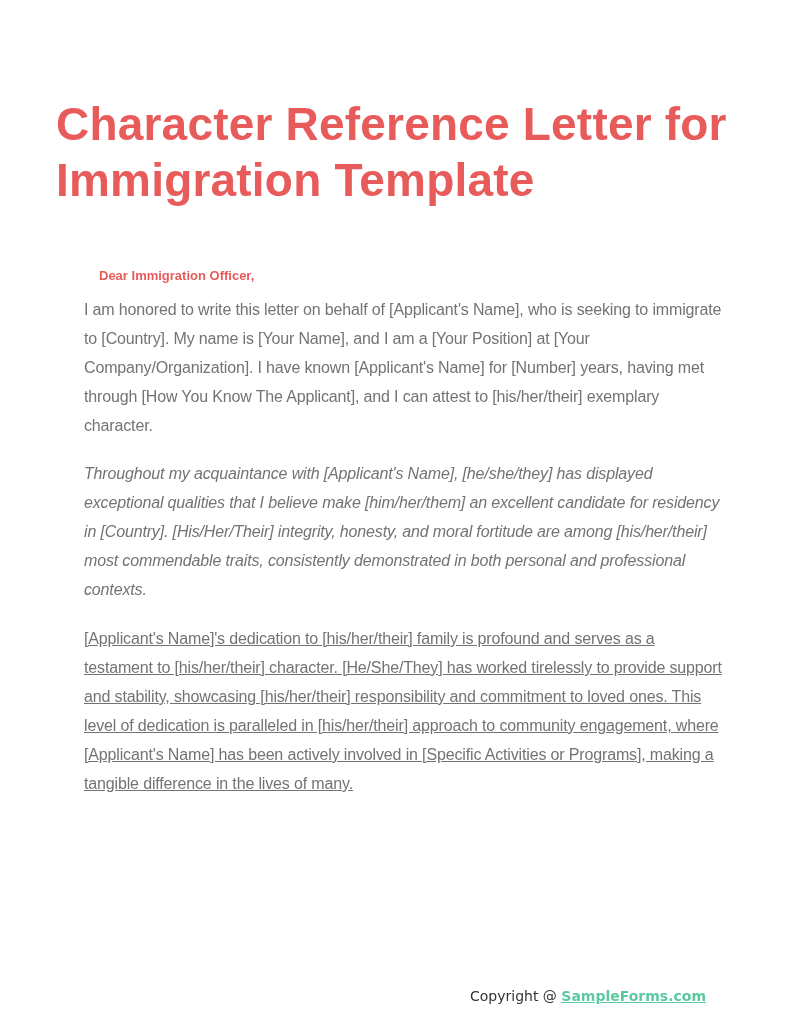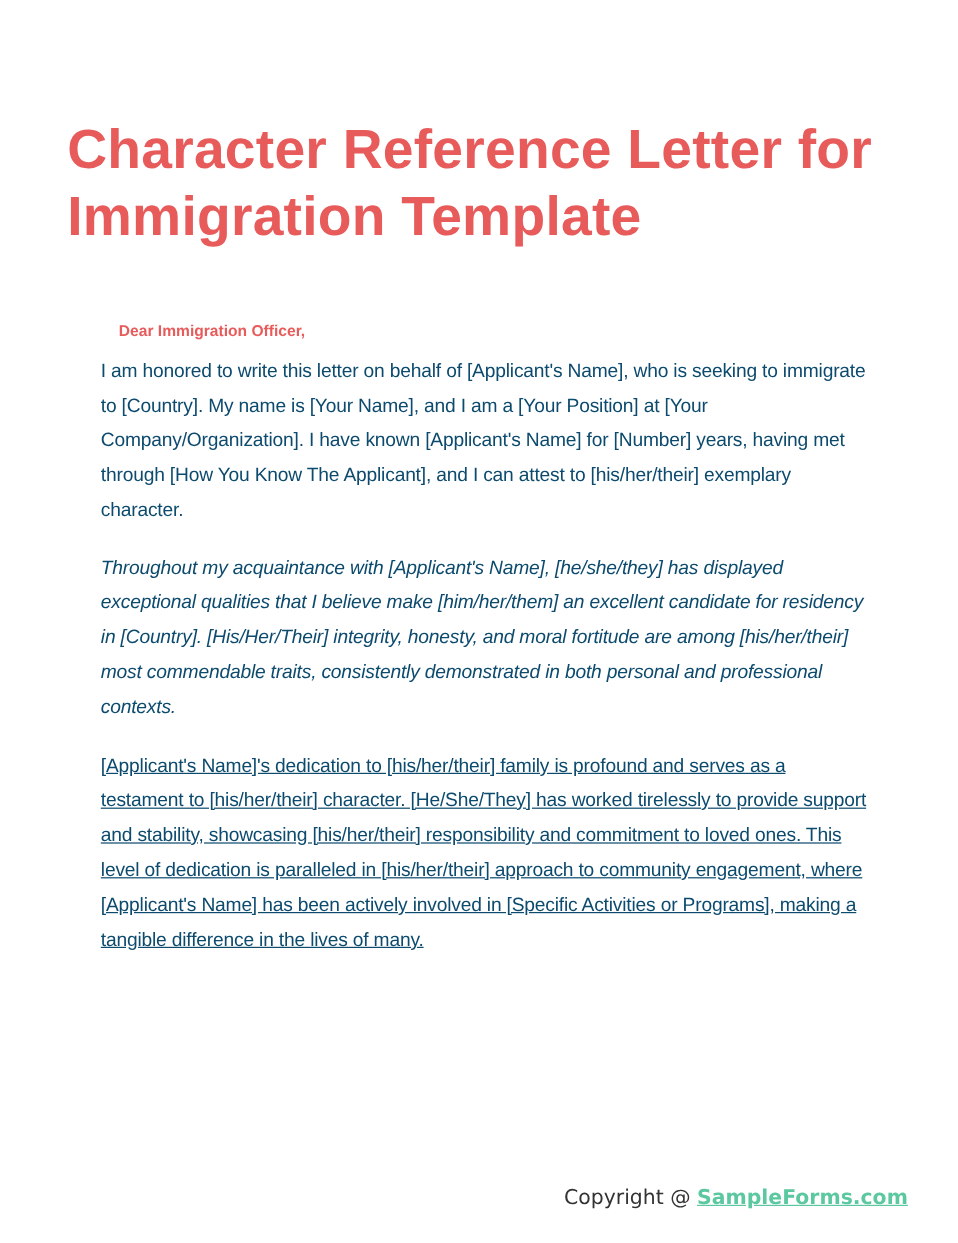--- a/index.html
+++ b/index.html
@@ -43,35 +43,35 @@
     color: #e85b5b;
     font-weight: bold;
     font-size: 13px;
     line-height: 20px;
   }
   .body-text {
     position: absolute;
     left: 84px;
     width: 640px;
     margin: 0;
-    color: #0c4a6e;
+    color: #737373;
     font-size: 16px;
     line-height: 29px;
     letter-spacing: -0.15px;
   }
   #p1 { top: 295px; }
   #p2 { top: 459px; font-style: italic; }
   #p3 { top: 624px; text-decoration: underline; }
   #p4 { top: 817px; }
   .footer {
     position: absolute;
     left: 470px;
     top: 988px;
     font-family: "DejaVu Sans", sans-serif;
-    font-size: 17px;
+    font-size: 14px;
     color: #333333;
     white-space: nowrap;
   }
   .footer a {
     color: #5cc8a0;
     font-weight: bold;
     text-decoration: underline;
   }
 </style>
 </head>

